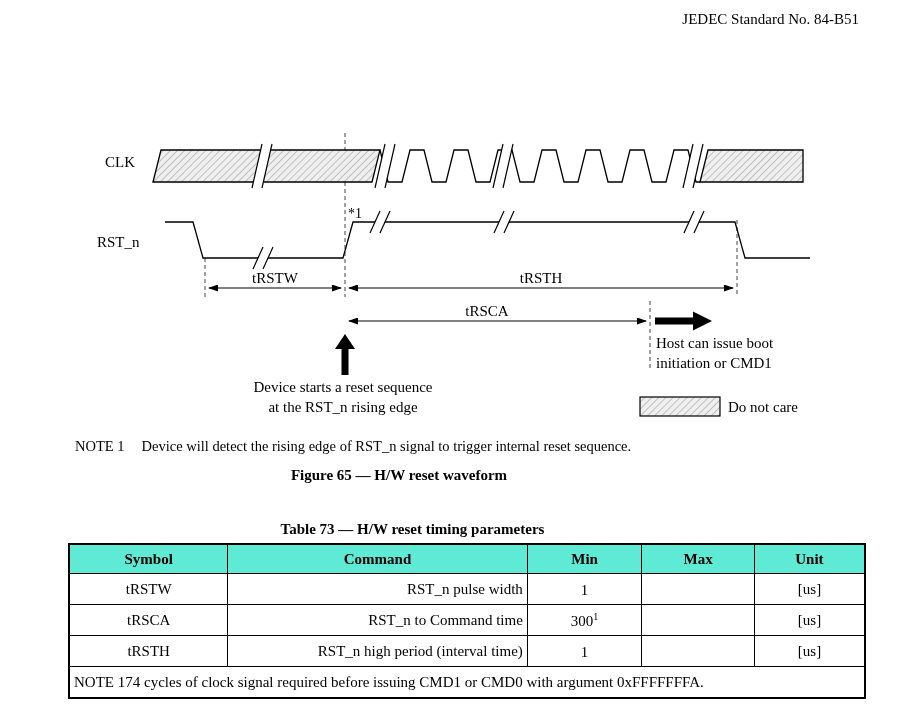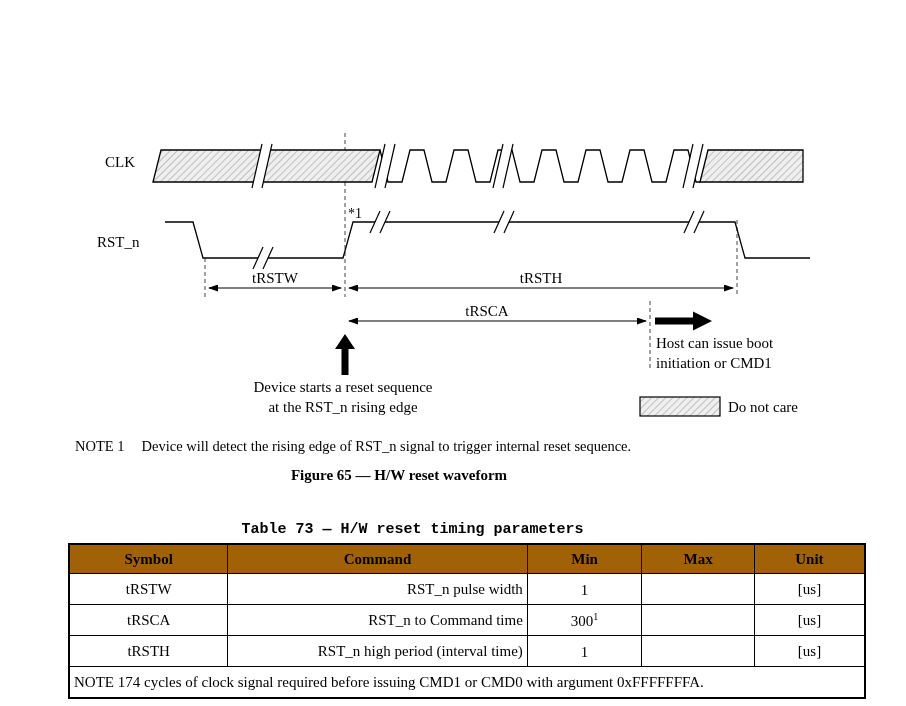--- a/index.html
+++ b/index.html
@@ -6,38 +6,39 @@
   #page{
     position:relative;width:906px;height:706px;background:#ffffff;
     font-family:"Liberation Serif","DejaVu Serif",serif;color:#000;overflow:hidden;
   }
   .doc-header{position:absolute;top:7px;right:47px;text-align:right;font-size:15px;line-height:24px;}
   .section-heading{position:absolute;left:75px;top:76px;font-weight:bold;font-size:15.5px;}
   .diagram{position:absolute;left:75px;top:125px;}
   .note1{position:absolute;left:75px;top:438px;font-size:14.5px;}
   .note1 .note-text{margin-left:17px;}
   .figure-caption{position:absolute;left:0;top:467px;width:798px;text-align:center;font-weight:bold;font-size:15px;}
-  .table-caption{position:absolute;left:0;top:521px;width:825px;text-align:center;font-weight:bold;font-size:15px;font-family:Liberation Mono, monospace;}
+  .table-caption{position:absolute;left:0;top:521px;width:825px;text-align:center;font-weight:bold;font-size:15px;}
   table.timing{position:absolute;left:68px;top:543px;width:798px;border-collapse:collapse;border:2px solid #000;table-layout:fixed;}
   table.timing th,table.timing td{border:1px solid #000;font-size:15px;padding:2px 4px;vertical-align:middle;}
-  table.timing th{background:#a16207;font-weight:bold;height:24px;text-align:center;}
+  table.timing th{background:#5eead4;font-weight:bold;height:24px;text-align:center;}
   table.timing td{height:26px;}
   td.c{text-align:center;}
   td.l{text-align:right;padding-left:8px;}
   td.note-row{height:25px;text-align:left;padding-left:8px;}
   td.note-row .note-text{}
   sup{font-size:10px;}
   svg text{font-family:"Liberation Serif","DejaVu Serif",serif;fill:#000;}
 </style>
 </head>
 <body>
 
 <div id="page">
 
   <div class="doc-header">
+    <div>JEDEC Standard No. 84-B51</div>
   </div>
 
 
   <svg class="diagram" width="770" height="300" viewBox="0 0 770 300">
     <defs>
       <pattern id="hatch" width="5" height="5" patternUnits="userSpaceOnUse" patternTransform="rotate(45)">
         <rect width="5" height="5" fill="#efefef"></rect>
         <line x1="0" y1="0" x2="0" y2="5" stroke="#8f8f8f" stroke-width="1"></line>
       </pattern>
       <marker id="arrR" markerWidth="11" markerHeight="8" refX="9" refY="3.5" orient="auto" markerUnits="userSpaceOnUse">

